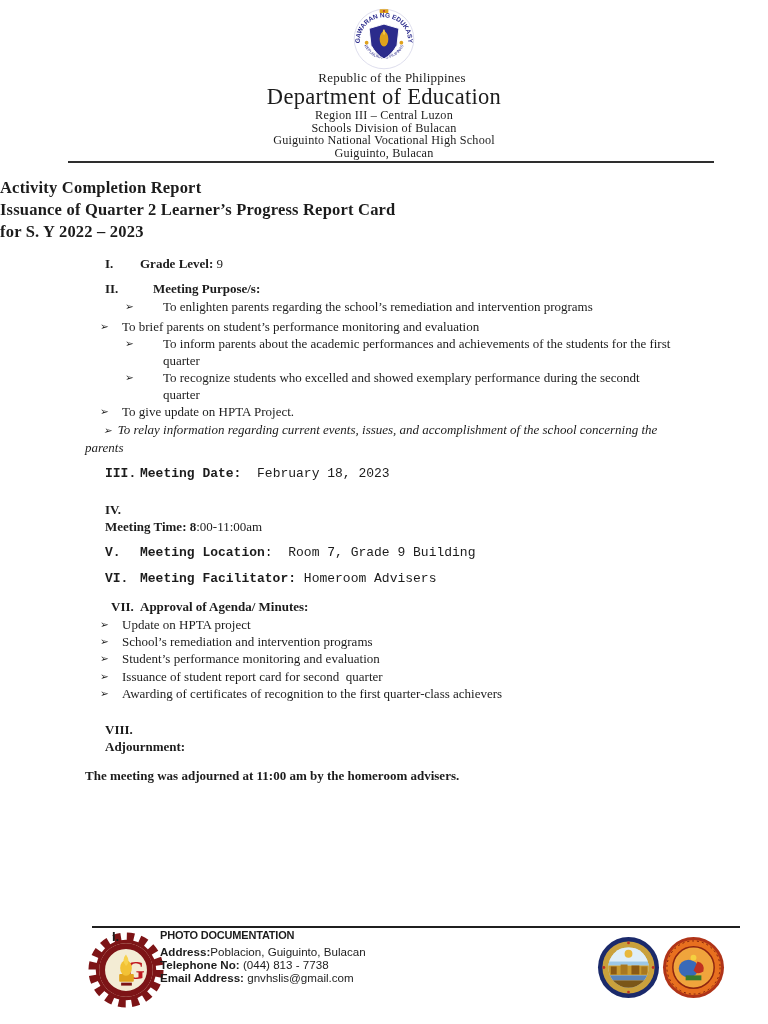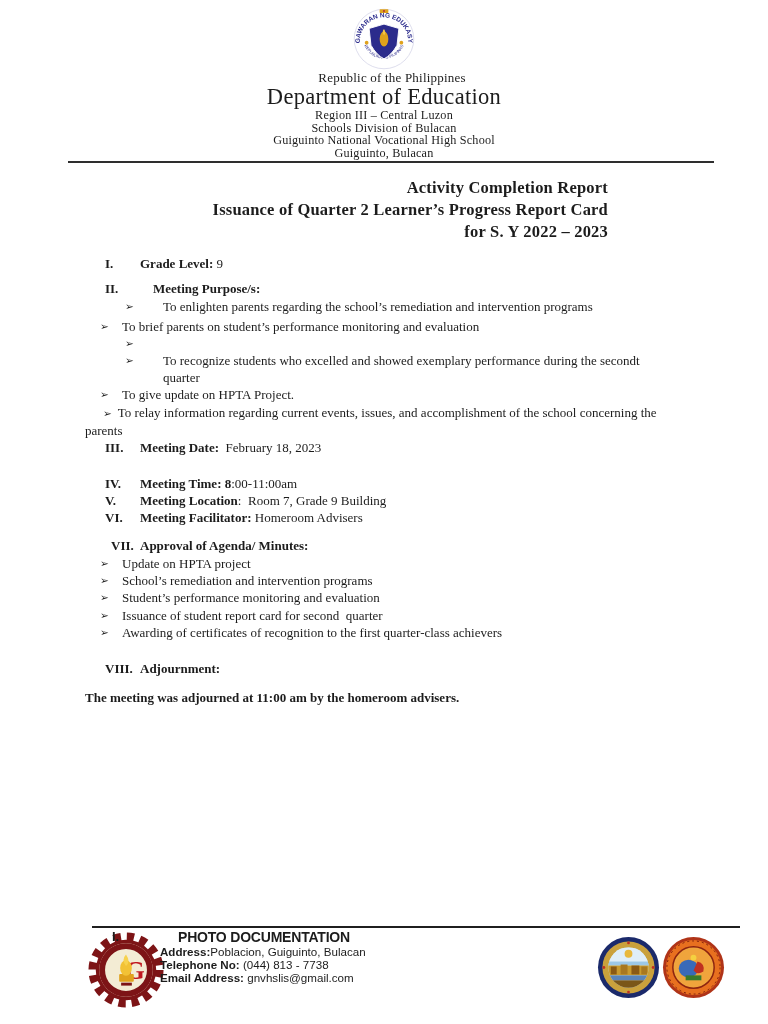--- a/index.html
+++ b/index.html
@@ -8,47 +8,47 @@
 
   
   .header{position:absolute;top:8px;left:0;width:768px;text-align:center;}
   .seal-wrap{width:62px;height:62px;margin:0 auto;}
   .h-republic{font-size:13px;line-height:14px;margin-top:1px;letter-spacing:.2px;padding-left:16px;}
   .h-dept{font-size:22.5px;line-height:24px;letter-spacing:.3px;}
   .h-small{font-size:12.2px;line-height:12.6px;letter-spacing:.2px;}
   .rule-top{position:absolute;left:68px;top:161px;width:646px;height:2px;background:#2e2e2e;}
 
   
-  .titleblock{position:absolute;top:177px;left:0;width:608px;text-align:right;
+  .titleblock{position:absolute;top:177px;left:0;width:608px;text-align:left;
               font-weight:bold;font-size:16.5px;line-height:22px;letter-spacing:.2px;}
 
   
   .body{position:absolute;top:255px;left:85px;width:586px;font-size:13px;line-height:17px;}
   .line{display:flex;align-items:flex-start;}
   .pre{white-space:pre-wrap;}
   .num{padding-left:20px;font-weight:bold;}
   .num .roman{width:35px;flex:none;}
   .num .val{font-weight:normal;}
   .bdeep{padding-left:40px;}
   .bdeep .arrow{width:38px;flex:none;}
   .bshallow{padding-left:15px;}
   .bshallow .arrow{width:22px;flex:none;}
   .arrow{font-size:10.5px;line-height:17px;}
-  .bwrap{display:block;text-indent:18px;}
+  .bwrap{display:block;text-indent:18px;font-style:italic;}
   .bwrap .arrow-inline{font-size:10.5px;margin-right:6px;}
   .para{display:block;}
   .mt1{margin-top:1px;}.mt3{margin-top:3px;}
-  .mt8{margin-top:8px;gap:13px;}.mt9{}.mt11{margin-top:11px;text-align:center;}
-  .mt12{margin-top:12px;font-weight:bold;}.mt19{margin-top:19px;}
+  .mt8{margin-top:8px;gap:13px;}.mt9{margin-top:9px;font-family:Liberation Mono, monospace;}.mt11{margin-top:11px;text-align:center;}
+  .mt12{margin-top:12px;font-weight:bold;}.mt19{margin-top:19px;flex-direction:column;}
 
   
   .rule-bottom{position:absolute;left:92px;top:926px;width:648px;height:2px;background:#1f1f1f;}
   .f-sans{font-family:"Liberation Sans","DejaVu Sans",sans-serif;}
   .f-num{position:absolute;left:112px;top:929px;font-size:13px;font-weight:bold;}
-  .f-heading{position:absolute;left:160px;top:929px;font-size:14px;font-weight:bold;letter-spacing:-.2px;margin-left:18px;}
+  .f-heading{position:absolute;left:160px;top:929px;font-size:11px;font-weight:bold;letter-spacing:-.2px;}
   .f-lines{position:absolute;left:160px;top:945px;font-size:11.6px;line-height:13.2px;}
   .f-lines b{font-weight:bold;}
   .gear-wrap{position:absolute;left:87px;top:931px;width:78px;height:78px;}
   .seal-g{position:absolute;left:597px;top:936px;width:63px;height:63px;}
   .seal-b{position:absolute;left:662px;top:936px;width:63px;height:63px;}
 </style>
 </head>
 <body>
 
 <div class="page">
@@ -106,20 +106,21 @@
     <div class="line bdeep mt1">
       <span class="arrow">➢</span>
       <span class="pre">To enlighten parents regarding the school’s remediation and intervention programs</span>
     </div>
     <div class="line bshallow mt3">
       <span class="arrow">➢</span>
       <span class="pre">To brief parents on student’s performance monitoring and evaluation</span>
     </div>
     <div class="line bdeep">
       <span class="arrow">➢</span>
+      <span class="pre">To inform parents about the academic performances and achievements of the students for the first quarter</span>
     </div>
     <div class="line bdeep">
       <span class="arrow">➢</span>
       <span class="pre">To recognize students who excelled and showed exemplary performance during the secondt quarter</span>
     </div>
     <div class="line bshallow">
       <span class="arrow">➢</span>
       <span class="pre">To give update on HPTA Project.</span>
     </div>
     <div class="bwrap mt1">

